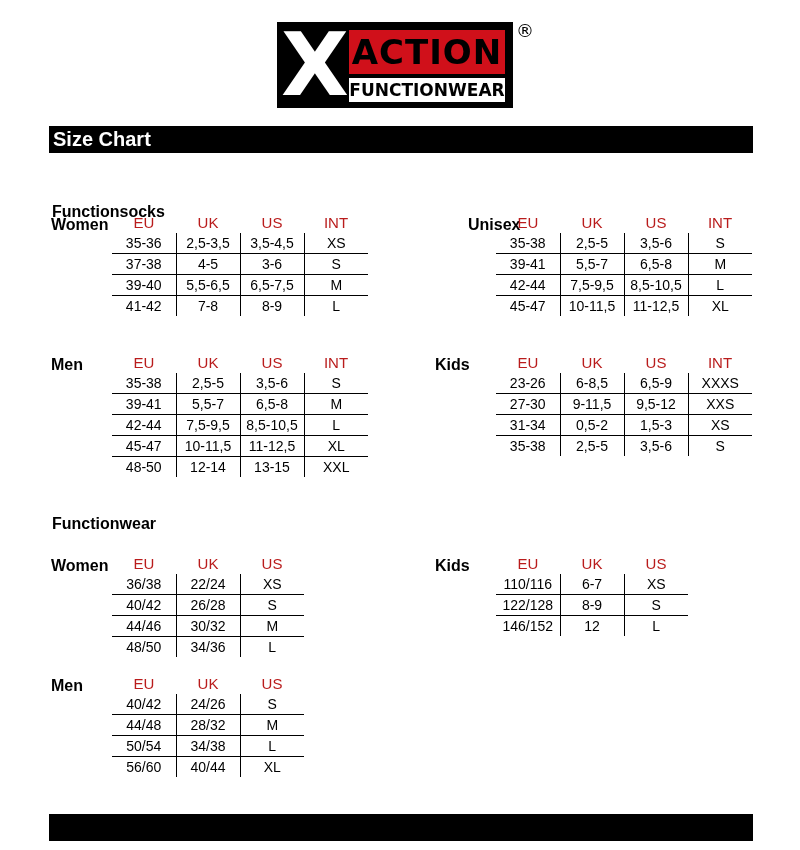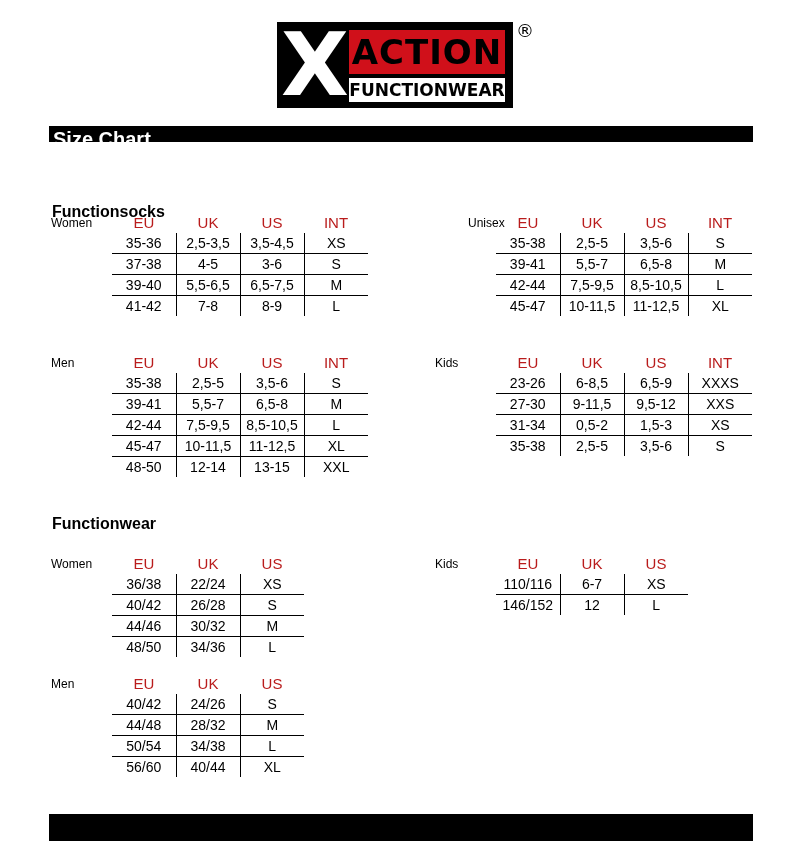--- a/index.html
+++ b/index.html
@@ -16,26 +16,26 @@
                  background: #d0101a; color: #000; font-family: "DejaVu Sans", sans-serif;
                  font-weight: bold; font-size: 34px; line-height: 44px; text-align: center;
                  letter-spacing: 1px; }
   .logo-fw { position: absolute; left: 72px; top: 56px; width: 156px; height: 24px;
              background: #fff; color: #000; font-family: "DejaVu Sans", sans-serif;
              font-weight: bold; font-size: 17px; line-height: 24px; text-align: center; }
   .logo-reg { left: 516px; top: 20px; font-size: 18px; font-family: "DejaVu Sans", sans-serif; }
 
   
   .bar { left: 49px; width: 704px; background: #000; }
-  .bar-top { top: 126px; height: 16px; }
+  .bar-top { top: 126px; height: 27px; }
   .bar-title { color: #fff; font-weight: bold; font-size: 20px; line-height: 26px; padding-left: 4px; }
   .bar-bottom { top: 814px; height: 27px; }
 
   .section-title { left: 52px; font-weight: bold; font-size: 16px; }
-  .group-label { font-weight: normal; font-size: 12px; }
+  .group-label { font-weight: bold; font-size: 16px; }
 
   table.sz { position: absolute; border-collapse: collapse; font-size: 14px; }
   table.sz td { height: 20px; padding: 0; text-align: center; line-height: 20px; }
   table.sz th { height: 20px; padding: 0; text-align: center; color: #b91c1c;
                 font-weight: normal; font-size: 15px; line-height: 20px; }
   table.sz tbody tr td { border-bottom: 1px solid #000; }
   table.sz tbody tr:last-child td { border-bottom: none; }
   table.sz tbody td + td { border-left: 1px solid #000; }
   .c1 { width: 64px; }
   .c2 { width: 64px; }
@@ -260,20 +260,25 @@
     <th class="c3">US</th>
   </tr>
     </thead>
   <tbody>
     <tr>
       <td>110/116</td>
       <td>6-7</td>
       <td>XS</td>
     </tr>
     <tr>
+      <td>122/128</td>
+      <td>8-9</td>
+      <td>S</td>
+    </tr>
+    <tr>
       <td>146/152</td>
       <td>12</td>
       <td>L</td>
     </tr>
   </tbody>
 </table>
 
 <div class="abs group-label" style="left:51px; top:677px;">Men</div>
 <table class="sz" style="left:112px; top:674px;">
   <thead>

